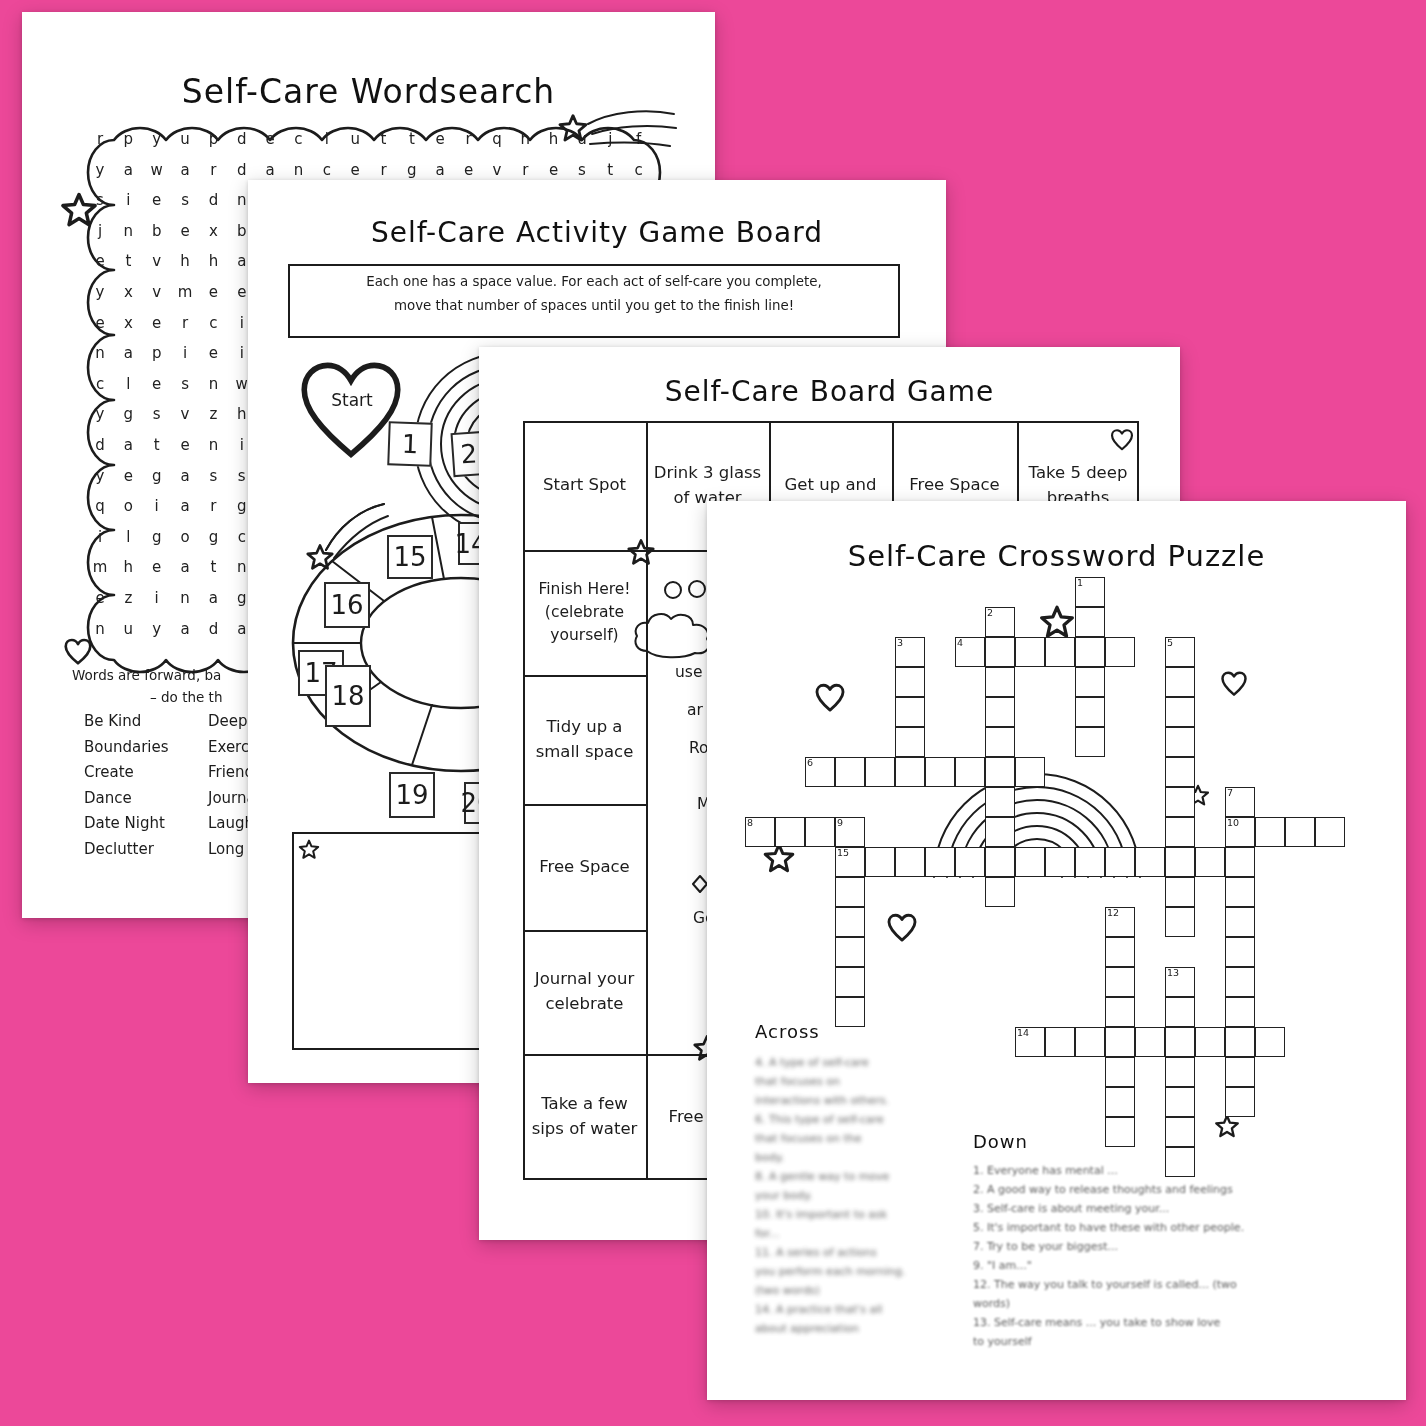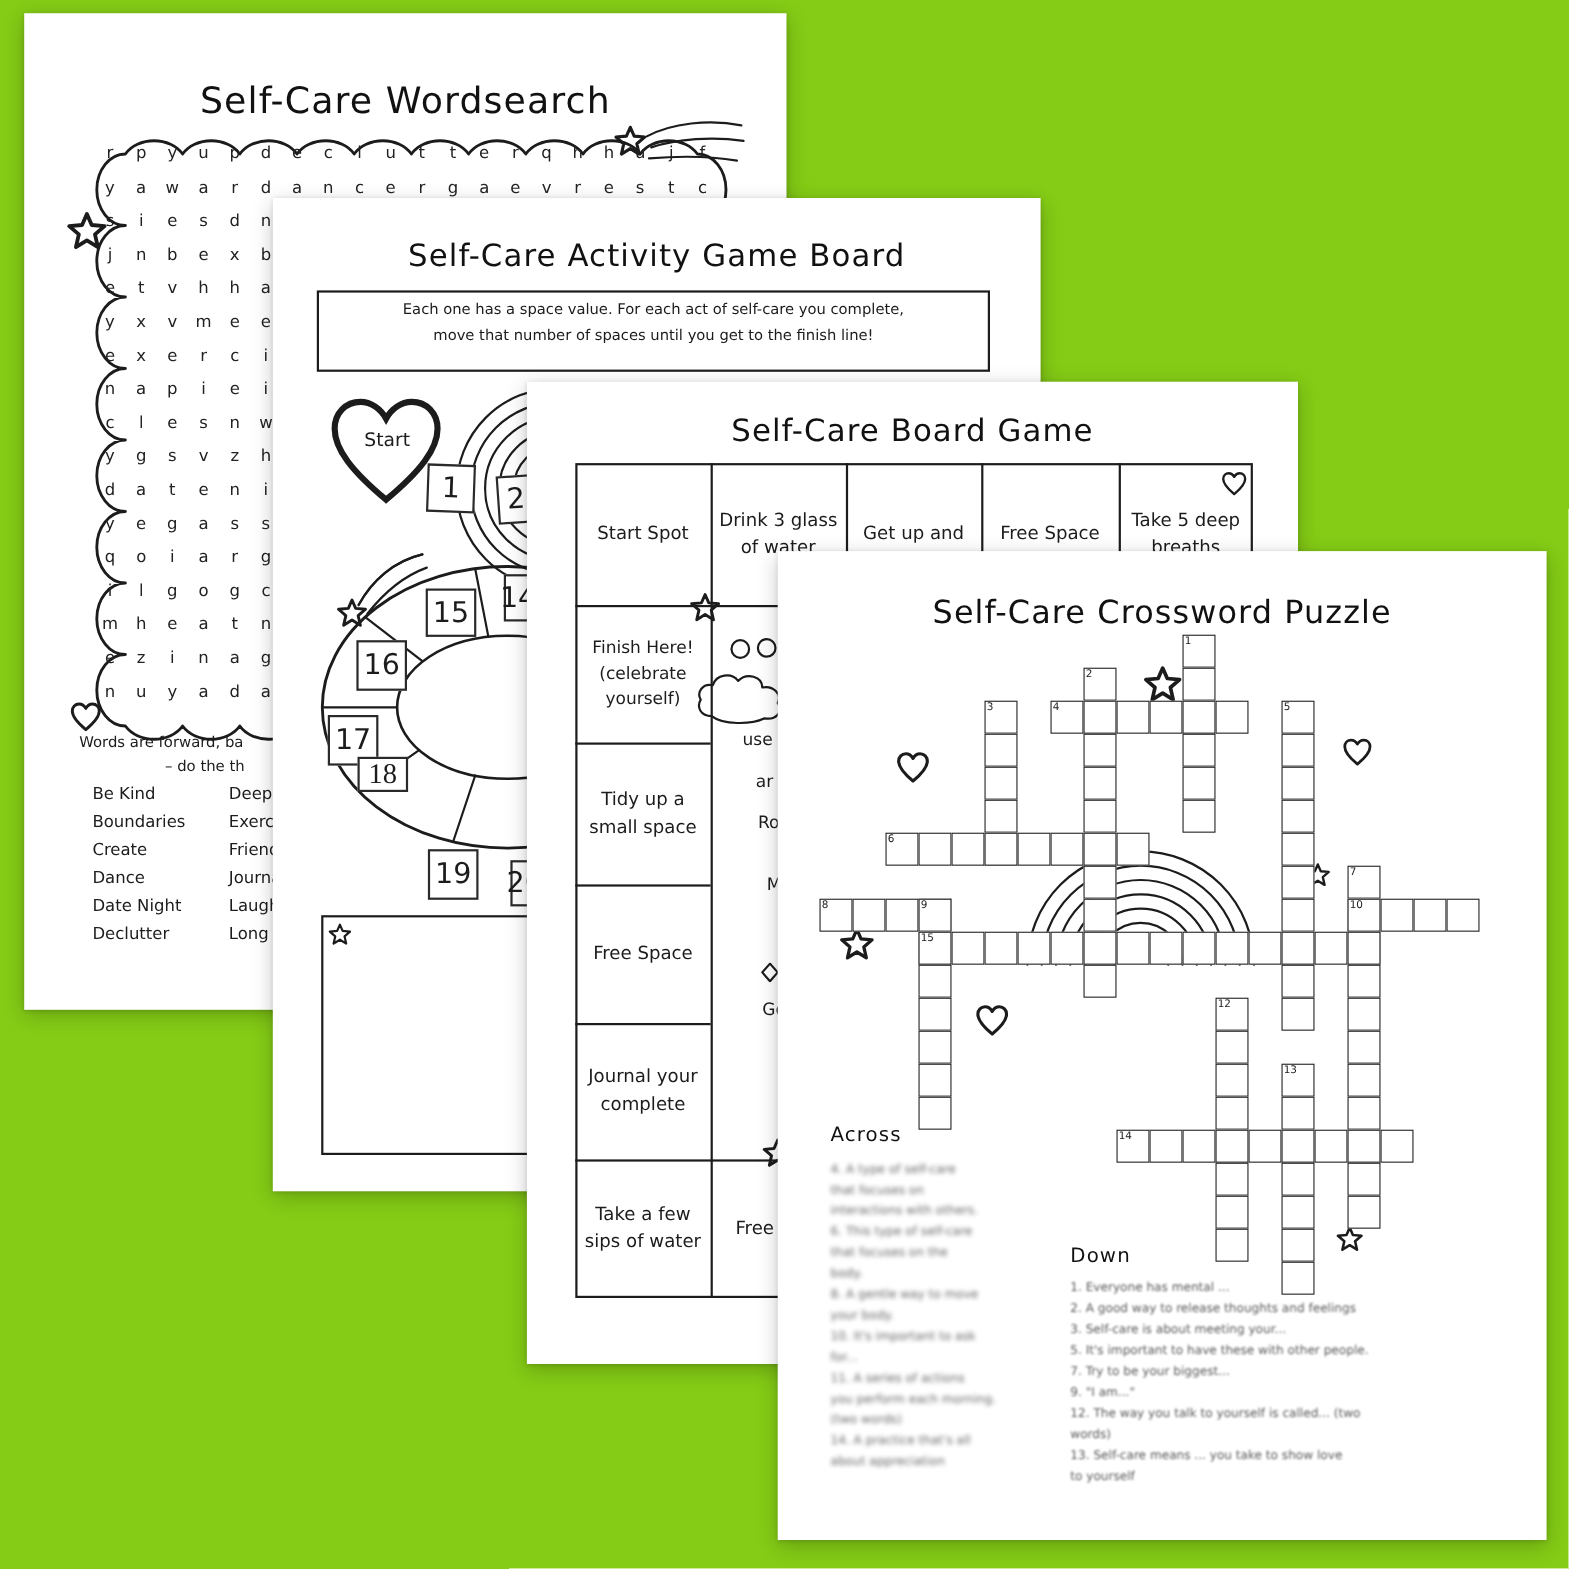--- a/index.html
+++ b/index.html
@@ -1,16 +1,16 @@
 <!DOCTYPE html>
 <html><head>
 <meta charset="utf-8">
 <style>
   html,body{margin:0;padding:0;background:#ffffff;}
-  .canvas{position:relative;width:1426px;height:1426px;background:#84cc16;overflow:hidden;
+  .canvas{position:relative;width:1426px;height:1426px;background:#ec4899;overflow:hidden;
           font-family:"DejaVu Sans",sans-serif;color:#1c1c1c;}
   .page{position:absolute;background:#ffffff;box-shadow:0 5px 18px rgba(0,0,0,.22),0 1px 4px rgba(0,0,0,.15);overflow:hidden;}
   #page1{left:22px;top:12px;width:693px;height:906px;}
   #page2{left:248px;top:180px;width:698px;height:903px;}
   #page3{left:479px;top:347px;width:701px;height:893px;}
   #page4{left:707px;top:501px;width:699px;height:899px;}
   .ptitle{position:absolute;left:0;right:0;text-align:center;font-size:29px;letter-spacing:1px;color:#111;white-space:nowrap;}
   svg.lineart{position:absolute;overflow:visible;}
   .doodle{position:absolute;}
   .stroke{fill:none;stroke:#1c1c1c;stroke-width:2;stroke-linecap:round;stroke-linejoin:round;}
@@ -270,21 +270,21 @@
       <line class="stroke" x1="15" y1="143" x2="83" y2="143"></line>
       <line class="stroke" x1="49" y1="220" x2="103" y2="182"></line>
       <line class="stroke" x1="134" y1="265" x2="154" y2="205"></line>
       <line class="stroke" x1="235" y1="265" x2="214" y2="205"></line>
     </svg>
     <div id="ring-squares">
         <div class="tracksq" style="left: 210px; top: 342px; width: 26px; height: 43px;">14</div>
         <div class="tracksq" style="left: 139px; top: 355px; width: 46px; height: 44px;">15</div>
         <div class="tracksq" style="left: 76px; top: 402px; width: 46px; height: 46px;">16</div>
         <div class="tracksq" style="left: 50px; top: 470px; width: 46px; height: 46px;">17</div>
-        <div class="tracksq" style="left: 77px; top: 508px; width: 46px; height: 32px; font-family: Liberation Serif, serif;">18</div>
+        <div class="tracksq" style="left: 77px; top: 485px; width: 46px; height: 62px;">18</div>
         <div class="tracksq" style="left: 141px; top: 592px; width: 46px; height: 46px;">19</div>
         <div class="tracksq" style="left: 216px; top: 602px; width: 26px; height: 42px;">20</div>
       </div>
 
     <svg class="doodle" style="left:48px;top:318px" width="96" height="80" viewBox="0 0 96 80">
       <path class="stroke" d="M30 52 C42 30 62 12 88 6"></path>
       <path class="stroke" d="M38 60 C52 42 70 26 92 18"></path>
       <path class="stroke" d="M30 52 C42 30 62 12 88 6"></path>
       <use href="#sym-star" x="8" y="44" width="32" height="32"></use>
     </svg>
@@ -314,21 +314,21 @@
     <div class="bg-cell" style="left:290px;top:74px;width:123px;height:129px">Get up and</div>
     <div class="bg-cell" style="left:413px;top:74px;width:125px;height:129px">Free Space</div>
     <div class="bg-cell" style="left:538px;top:74px;width:122px;height:129px">Take 5 deep breaths</div>
     <svg class="doodle" style="left:630px;top:80px" width="26" height="26">
         <use href="#sym-heart"></use>
       </svg>
 
     <div class="bg-cell" style="left:44px;top:203px;width:123px;height:125px;font-size:15.5px">Finish Here! (celebrate yourself)</div>
     <div class="bg-cell" style="left:44px;top:328px;width:123px;height:129px">Tidy up a small space</div>
     <div class="bg-cell" style="left:44px;top:457px;width:123px;height:126px">Free Space</div>
-    <div class="bg-cell" style="left:44px;top:583px;width:123px;height:124px">Journal your complete</div>
+    <div class="bg-cell" style="left:44px;top:583px;width:123px;height:124px">Journal your celebrate</div>
     <div class="bg-cell" style="left:44px;top:707px;width:123px;height:126px">Take a few sips of water</div>
     <div class="bg-cell" style="left:167px;top:707px;width:123px;height:126px">Free Spot</div>
 
     <svg class="doodle" style="left:146px;top:190px" width="32" height="32">
         <use href="#sym-star"></use>
       </svg>
     <svg class="doodle" style="left:150px;top:256px" width="90" height="60" viewBox="0 0 90 60">
       <path class="stroke" d="M18 48 C8 48 4 40 8 33 C4 26 10 18 19 20 C22 10 36 8 42 16 C50 8 64 12 64 22 C74 20 82 28 78 36 C84 44 76 52 66 50 C54 56 28 56 18 48 Z"></path>
     </svg>
     <svg class="doodle" style="left:184px;top:232px" width="44" height="22" viewBox="0 0 44 22">

